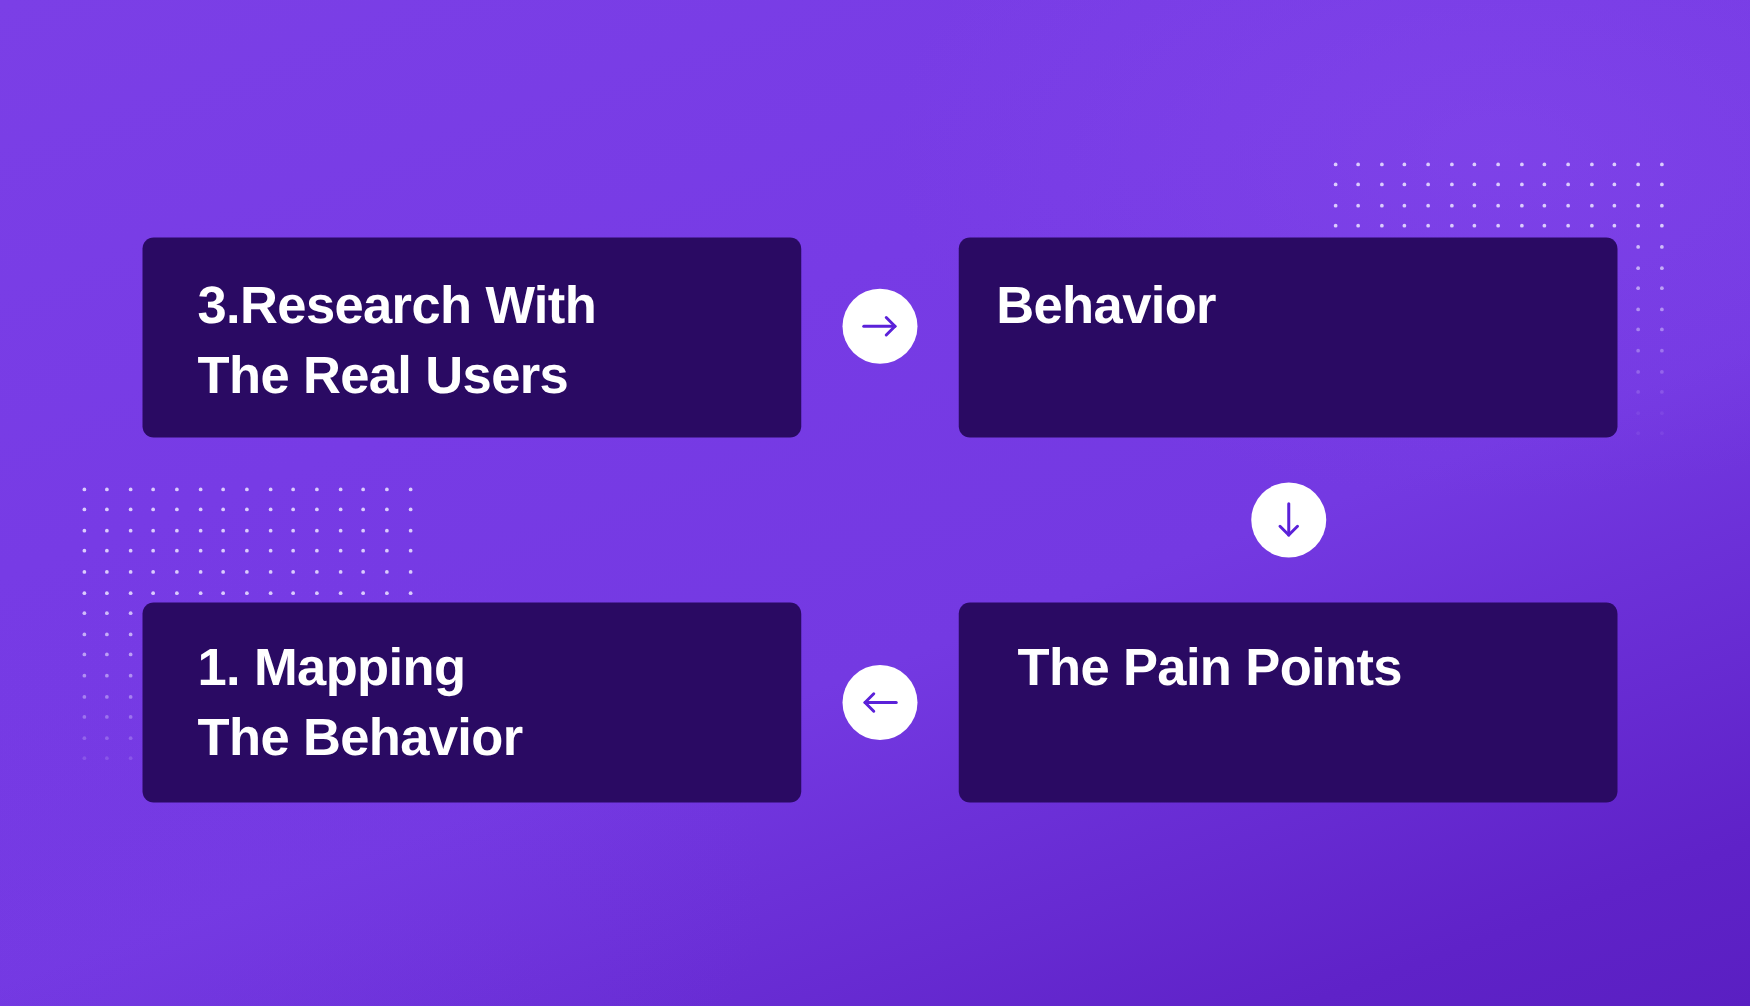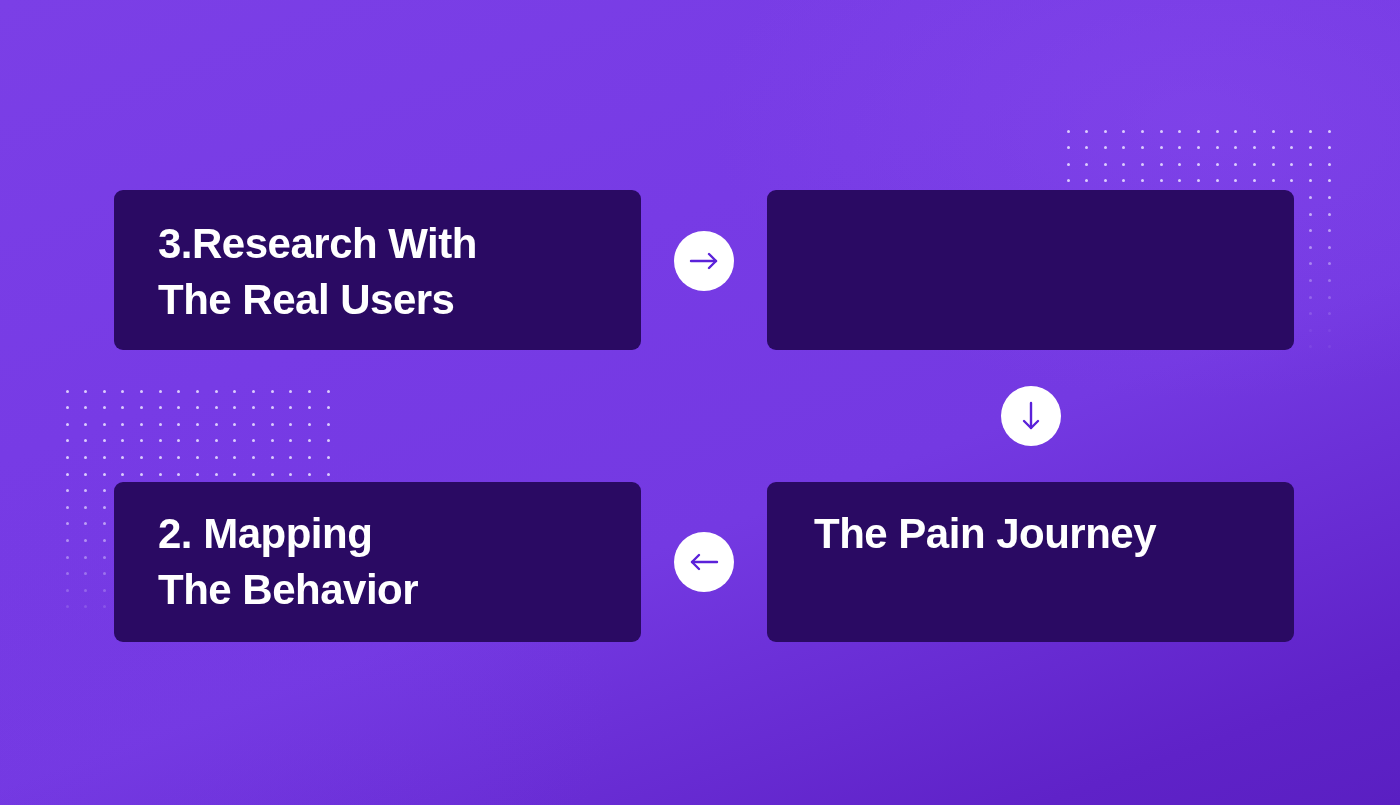--- a/index.html
+++ b/index.html
@@ -240,33 +240,34 @@
 
 <div class="card" style="left:114px; top:190px;">
   <div class="title" style="left:44px; top:26px;">
     <span class="line">3.Research With</span>
     <span class="line">The Real Users</span>
   </div>
 </div>
 
 <div class="card" style="left:767px; top:190px;">
   <div class="title" style="left:30px; top:26px;">
+    <span class="line">Behavior</span>
   </div>
 </div>
 
 <div class="card" style="left:114px; top:482px;">
   <div class="title" style="left:44px; top:24px;">
-    <span class="line">2. Mapping</span>
+    <span class="line">1. Mapping</span>
     <span class="line">The Behavior</span>
   </div>
 </div>
 
 <div class="card" style="left:767px; top:482px;">
   <div class="title" style="left:47px; top:24px;">
-    <span class="line">The Pain Journey</span>
+    <span class="line">The Pain Points</span>
   </div>
 </div>
 
 <div class="arrow-btn" style="left:674px; top:231px;">
   <svg viewBox="0 0 34 34">
     <line x1="4" y1="17" x2="29" y2="17" stroke="#5b21d9" stroke-width="2.4" stroke-linecap="round"></line>
     <polyline points="22,10 29,17 22,24" fill="none" stroke="#5b21d9" stroke-width="2.4" stroke-linecap="round" stroke-linejoin="round"></polyline>
   </svg>
 </div>
 

